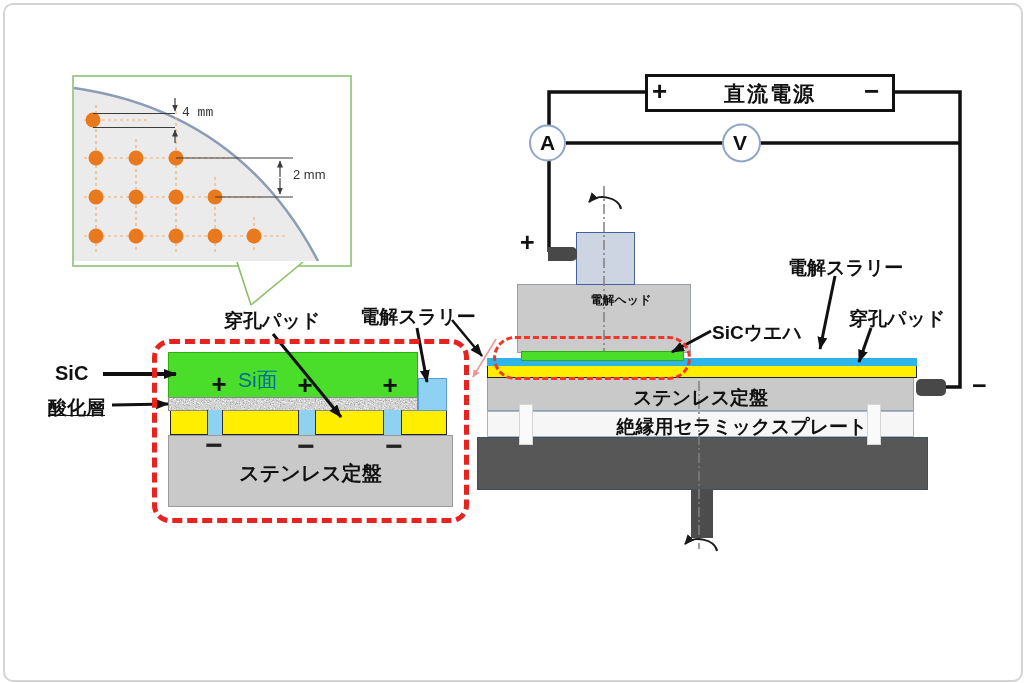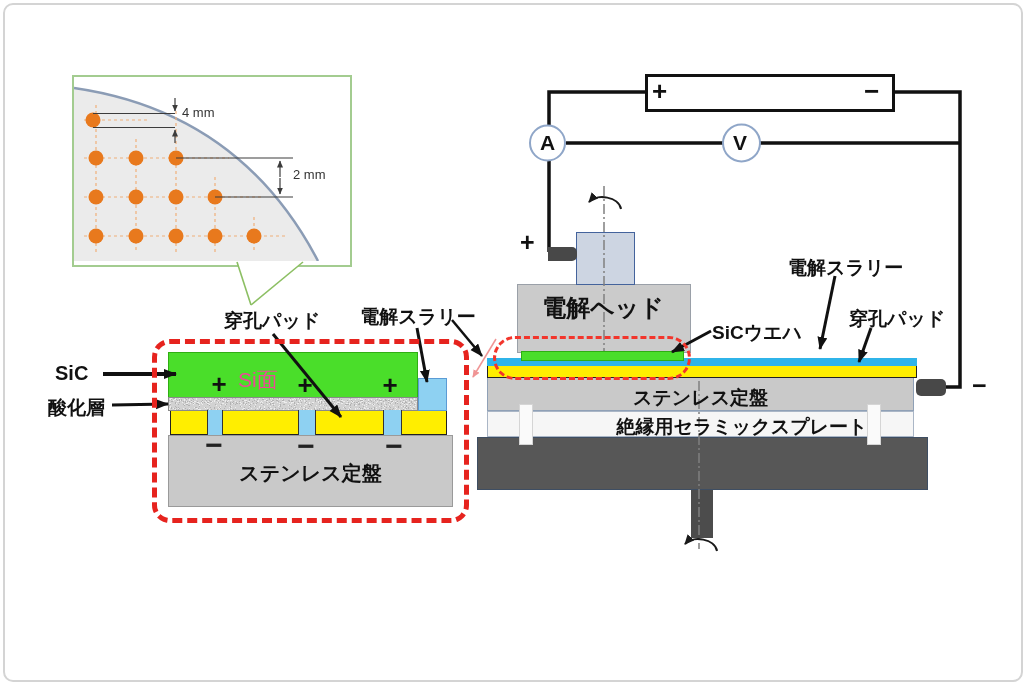--- a/index.html
+++ b/index.html
@@ -10,21 +10,21 @@
   .block{position:absolute;z-index:1;box-sizing:border-box;}
   .lbl{position:absolute;z-index:20;font-weight:700;white-space:nowrap;color:#111;}
   .ctr{text-align:center;}
   #overlay{position:absolute;left:0;top:0;width:1024px;height:683px;z-index:10;pointer-events:none;}
   
   .inset{left:72px;top:75px;width:276px;height:188px;background:#fff;border:2px solid #a3cc90;z-index:1;}
   .dimtxt{position:absolute;z-index:20;font-size:13px;font-weight:500;color:#333;white-space:nowrap;}
   
   .redbox1{left:152px;top:339px;width:317px;height:184px;border:5px dashed #e6231e;border-radius:18px;z-index:11;}
   .green1{left:168px;top:352px;width:250px;height:47px;background:#4ade2a;border:1px solid #2fae12;}
-  .siface{left:238px;top:366px;width:56px;font-size:21px;font-weight:500;color:#ec4899;z-index:20;}
+  .siface{left:238px;top:366px;width:56px;font-size:21px;font-weight:500;color:#0369a1;z-index:20;}
   .plus1{font-size:26px;font-weight:600;z-index:20;transform:translate(-50%,-50%);}
   .minus1{font-size:30px;font-weight:700;z-index:20;transform:translate(-50%,-50%);color:#222;}
   .oxide{left:168px;top:397px;width:250px;height:14px;z-index:2;}
   .pads{left:170px;top:410px;width:277px;height:25px;background:#ffee00;border:1px solid #222;z-index:1;}
   .gapb{position:absolute;top:410px;height:25px;background:#8ed1f2;border-left:1px solid #333;border-right:1px solid #333;z-index:2;box-sizing:border-box;}
   .bluecol{left:418px;top:378px;width:29px;height:33px;background:#8ed1f2;border:1px solid #5b9bd5;z-index:2;}
   .platen1{left:168px;top:435px;width:285px;height:72px;background:#c9c9c9;border:1px solid #9a9a9a;}
   
   .pwr{left:645px;top:74px;width:250px;height:38px;background:#fff;border:3.5px solid #111;z-index:11;}
   .shaft{left:576px;top:232px;width:59px;height:53px;background:#cdd5e2;border:1px solid #44639c;}
@@ -87,21 +87,21 @@
           <line x1="19" y1="50.5" x2="101" y2="50.5"></line>
         <line x1="101" y1="21" x2="101" y2="34" marker-end="url(#dim)"></line>
         <line x1="101" y1="66" x2="101" y2="53" marker-end="url(#dim)"></line>
         <line x1="102" y1="81" x2="219" y2="81"></line>
           <line x1="141" y1="120" x2="219" y2="120"></line>
         <line x1="206" y1="100" x2="206" y2="84" marker-end="url(#dim)"></line>
         <line x1="206" y1="101" x2="206" y2="117" marker-end="url(#dim)"></line>
       </g>
     </svg>
   </div>
-  <div class="dimtxt" style="left:182px;top:105px;">4 mm</div>
+  <div class="dimtxt" style="left:182px;top:105px;font-family:Liberation Mono, monospace;">4 mm</div>
   <div class="dimtxt" style="left:293px;top:167px;">2 mm</div>
 
   <div class="block redbox1"></div>
   <div class="block green1"></div>
   <div class="lbl siface">Si面</div>
   <div class="lbl plus1" style="left:219px;top:384px;">+</div>
   <div class="lbl plus1" style="left:305px;top:385px;">+</div>
   <div class="lbl plus1" style="left:390px;top:385px;">+</div>
 
   <svg class="abs oxide" width="250" height="14" viewBox="0 0 250 14">
@@ -126,21 +126,21 @@
   <div class="gapb" style="left:298px;width:18px;"></div>
   <div class="gapb" style="left:383px;width:19px;"></div>
   <div class="block bluecol"></div>
   <div class="block platen1"></div>
   <div class="lbl ctr" style="left:168px;top:460px;width:285px;font-size:20px;">ステンレス定盤</div>
   <div class="lbl minus1" style="left:214px;top:445px;">−</div>
   <div class="lbl minus1" style="left:306px;top:446px;">−</div>
   <div class="lbl minus1" style="left:394px;top:446px;">−</div>
 
   <div class="lbl" style="left:55px;top:362px;font-size:20px;">SiC</div>
-  <div class="lbl" style="left:48px;top:395px;font-size:19px;">酸化層</div>
+  <div class="lbl" style="left:48px;top:395px;font-size:19px;text-decoration:underline;">酸化層</div>
   <div class="lbl" style="left:224px;top:308px;font-size:19px;">穿孔パッド</div>
   <div class="lbl ctr" style="left:336px;top:304px;width:164px;font-size:19px;">電解スラリー</div>
 
   <div class="block base"></div>
   <div class="block ceramic"></div>
   <div class="block platen2"></div>
   <div class="block yellow2"></div>
   <div class="block blue2"></div>
   <div class="block wafer2"></div>
   <div class="block head"></div>
@@ -198,24 +198,25 @@
     <path d="M 717,551 C 715,539 693,535 685,544" fill="none" stroke="#1a1a1a" stroke-width="2" marker-end="url(#ahr)"></path>
 
     <g stroke="#111" stroke-width="3">
       <line x1="711" y1="331" x2="672" y2="352" marker-end="url(#ah)"></line>
       <line x1="835" y1="276" x2="820" y2="349" marker-end="url(#ah)"></line>
       <line x1="871" y1="328" x2="859" y2="362" marker-end="url(#ah)"></line>
     </g>
   </svg>
 
   <div class="lbl" style="left:652px;top:76px;font-size:26px;">+</div>
+  <div class="lbl ctr" style="left:695px;top:80px;width:150px;font-size:21px;letter-spacing:2px;">直流電源</div>
   <div class="lbl" style="left:864px;top:76px;font-size:26px;">−</div>
   <div class="lbl meterlbl" style="left:540px;top:131px;">A</div>
   <div class="lbl meterlbl" style="left:733px;top:131px;">V</div>
   <div class="lbl" style="left:520px;top:228px;font-size:25px;">+</div>
   <div class="lbl" style="left:972px;top:371px;font-size:25px;">−</div>
-  <div class="lbl ctr" style="left:498px;top:292px;width:210px;font-size:24px;">電解ヘッド</div>
+  <div class="lbl ctr" style="left:516px;top:292px;width:210px;font-size:12px;">電解ヘッド</div>
   <div class="lbl" style="left:712px;top:320px;font-size:19px;">SiCウエハ</div>
   <div class="lbl" style="left:788px;top:255px;font-size:19px;">電解スラリー</div>
   <div class="lbl" style="left:849px;top:306px;font-size:19px;">穿孔パッド</div>
   <div class="lbl ctr" style="left:487px;top:385px;width:427px;font-size:19px;">ステンレス定盤</div>
   <div class="lbl ctr" style="left:487px;top:414px;width:510px;font-size:19px;">絶縁用セラミックスプレート</div>
 </div>
 
 </body></html>

